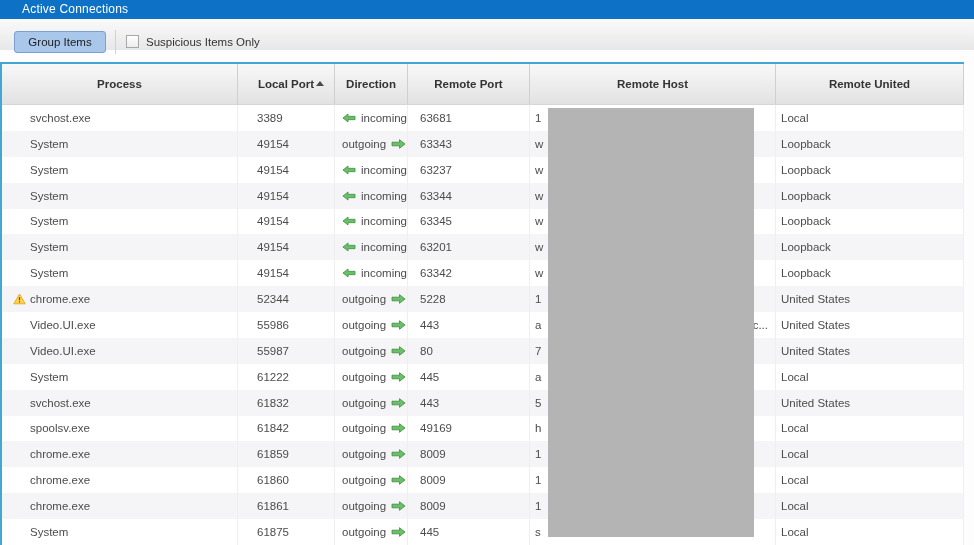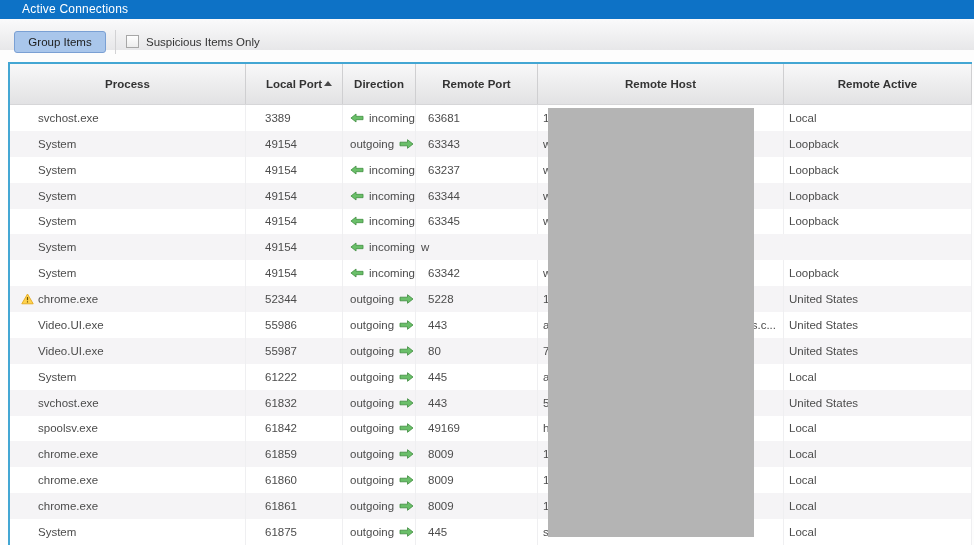--- a/index.html
+++ b/index.html
@@ -12,21 +12,21 @@
   .toolbar { height:31px; background:linear-gradient(180deg,#fafafb 0%,#f1f1f2 50%,#e7e7e9 100%);
              display:flex; align-items:center; padding-top:14px; }
   .group-btn { margin-left:14px; width:92px; height:22px; background:#a9c6eb;
                border:1px solid #7aa0d4; border-radius:3px; font-size:11.5px; color:#1c1c1c;
                font-family:"Liberation Sans", sans-serif; display:flex; align-items:center; justify-content:center; }
   .toolbar-sep { width:1px; height:24px; background:#d2d2d4; margin-left:9px; }
   .checkbox { width:13px; height:13px; border:1px solid #a7a7a7; background:linear-gradient(#fefefe,#ededed);
               margin-left:10px; flex:0 0 auto; }
   .checkbox-label { font-size:11.5px; color:#333; margin-left:7px; }
 
-  .table { position:absolute; left:8px; top:62px; width:964px; height:483px;
+  .table { position:absolute; left:0; top:62px; width:964px; height:483px;
            border-top:2px solid #43a6d3; border-left:2px solid #43a6d3; background:#fff; overflow:hidden; }
 
   .header-row { display:flex; height:41px;
                 background:linear-gradient(180deg,#f8f8f9 0%,#ededee 50%,#e2e2e4 100%);
                 border-bottom:1px solid #d6d6d8; }
   .hcell { display:flex; align-items:center; justify-content:center; position:relative;
            font-size:11.5px; font-weight:bold; color:#333; border-right:1px solid #cfcfd1; }
   .sort-asc { position:absolute; right:10px; top:17px; width:0; height:0;
               border-left:4px solid transparent; border-right:4px solid transparent;
               border-bottom:5px solid #4a4a4a; }
@@ -75,21 +75,21 @@
     <div class="hcell c2">
         <span>Direction</span>
       </div>
     <div class="hcell c3">
         <span>Remote Port</span>
       </div>
     <div class="hcell c4">
         <span>Remote Host</span>
       </div>
     <div class="hcell c5">
-        <span>Remote Active</span>
+        <span>Remote United</span>
       </div>
   </div>
   <div id="rows">
       <div class="row">
         <div class="cell c-process c0">
           <span class="icon-slot"></span>
           <span>svchost.exe</span>
         </div>
         <div class="cell c-local c1">3389</div>
         <div class="cell c-dir c2">
@@ -186,20 +186,21 @@
           <span class="icon-slot"></span>
           <span>System</span>
         </div>
         <div class="cell c-local c1">49154</div>
         <div class="cell c-dir c2">
           <svg width="15" height="10" viewBox="0 0 15 10">
             <path d="M14 3.2 H6.5 V0.7 L1 5 L6.5 9.3 V6.8 H14 Z" fill="#6abf69" stroke="#3d8b3d" stroke-width="0.8" stroke-linejoin="round"></path>
           </svg>
           <span>incoming</span>
         </div>
+        <div class="cell c-rport c3">63201</div>
         <div class="cell c-rhost c4">
           <span>w</span>
           <span></span>
         </div>
         <div class="cell c-country c5">Loopback</div>
       </div>
       <div class="row">
         <div class="cell c-process c0">
           <span class="icon-slot"></span>
           <span>System</span>

